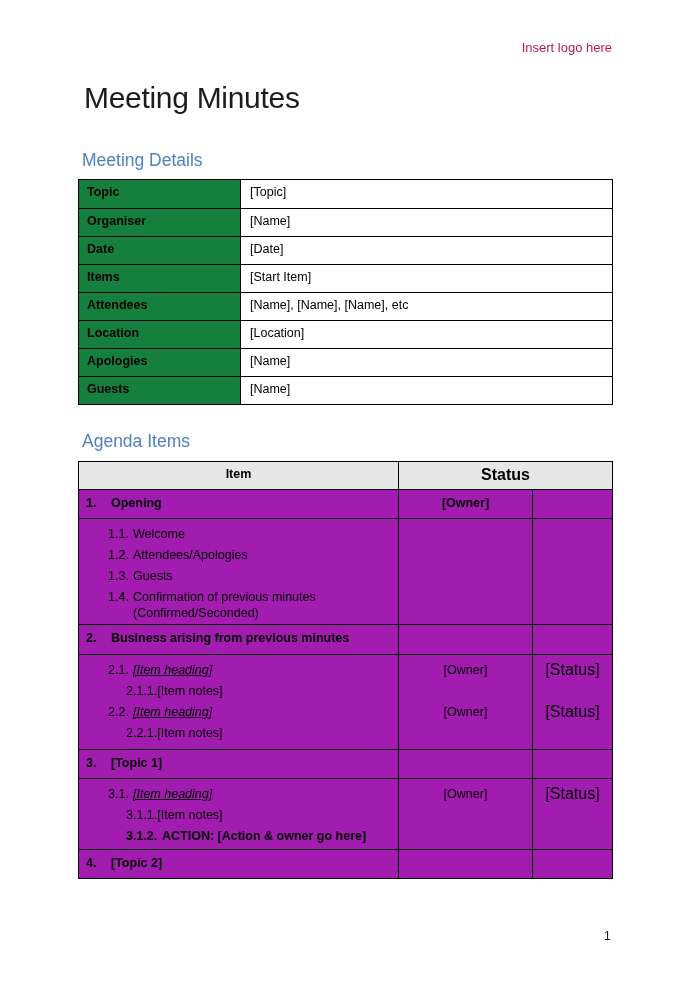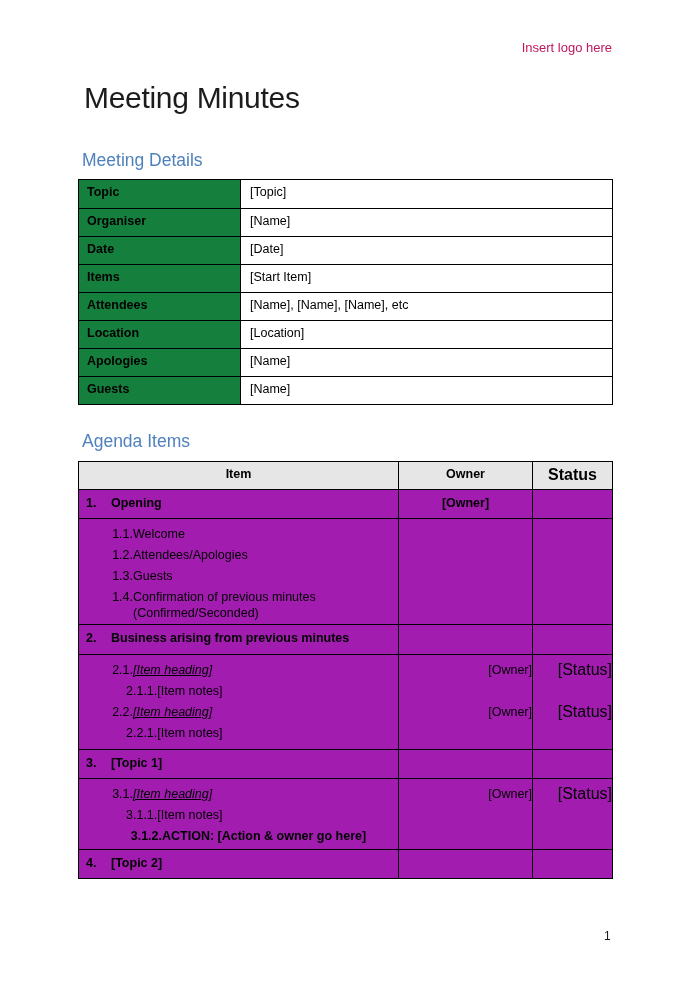--- a/index.html
+++ b/index.html
@@ -29,21 +29,21 @@
   .c-item   { width:320px; flex:none; border-right:1.5px solid #000; font-size:12.5px; }
   .c-owner  { width:134px; flex:none; border-right:1.5px solid #000; font-size:12.5px; text-align:center; }
   .c-status { flex:1; font-size:16px; text-align:center; }
   .ahead { height:27px; background:#E7E6E6; }
   .ahead > div { font-weight:bold; line-height:25px; text-align:center; }
   .trow .c-item { display:flex; padding-left:7px; }
   .trow > div { line-height:27px; }
   .tnum { width:25px; flex:none; font-weight:bold; }
   .ttl  { font-weight:bold; }
   .bold { font-weight:bold; }
-  .sub > div { padding-top:7px;text-align:right; }
+  .sub > div { padding-top:7px; }
   .ln  { display:flex; line-height:16px; margin-bottom:5px; }
   .cln { display:block; line-height:16px; margin-bottom:5px; min-height:16px; }
   .l2  { padding-left:29px; }
   .l2 .num { width:25px; flex:none; }
   .l3  { padding-left:47px; }
   .cont{ padding-left:54px; }
   .act { padding-left:47px; font-weight:bold; }
   .act .num { width:36px; flex:none; }
   .u   { text-decoration:underline;font-style:italic; }
 
@@ -94,21 +94,20 @@
       <div class="dvalue">[Name]</div>
     </div>
   </div>
 
   <div class="sec-heading" id="ag-heading">Agenda Items</div>
 
   <div class="atable">
 
     <div class="arow ahead">
       <div class="c-item">Item</div>
-      <div class="c-owner">Owner</div>
       <div class="c-status">Status</div>
     </div>
 
     <div class="arow trow" style="height:29px">
       <div class="c-item">
         <span class="tnum">1.</span>
         <span class="ttl">Opening</span>
       </div>
       <div class="c-owner bold">[Owner]</div>
       <div class="c-status"></div>

